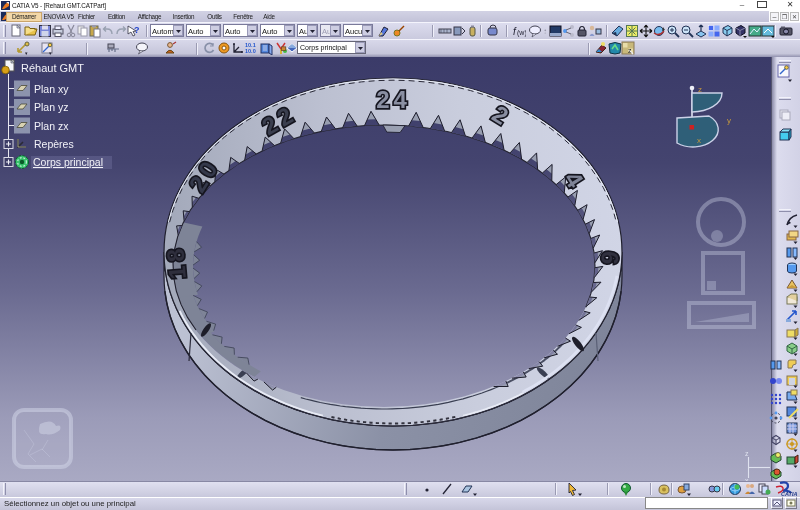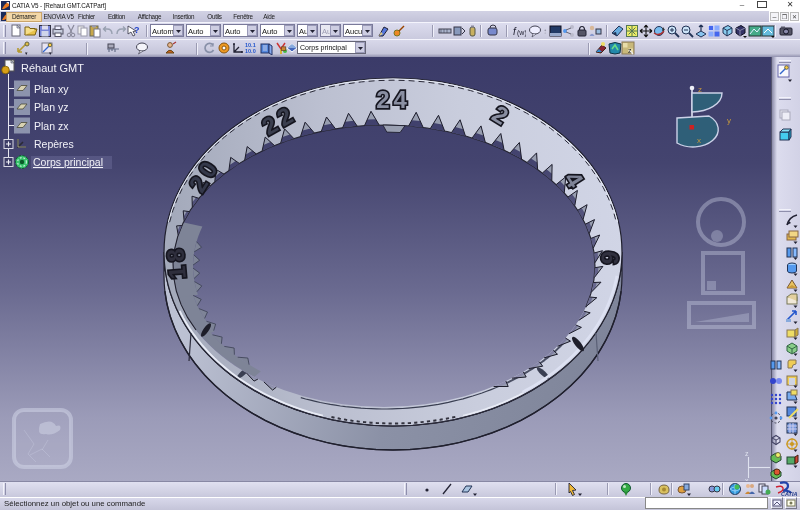--- a/index.html
+++ b/index.html
@@ -835,21 +835,21 @@
     <rect x="2" y="2" width="6" height="8" fill="#eef" stroke="#445"></rect>
     <rect x="5" y="4" width="6" height="8" fill="#cdf" stroke="#445"></rect>
     <circle cx="11" cy="10" r="2.5" fill="#44aa55"></circle>
   </svg>
 <svg style="position:absolute;left:772px;top:481px" width="26" height="16" viewBox="0 0 26 16">
 <path d="M 8 2 Q 16 0 16 5 Q 16 8 11 10 Q 17 9 19 12" fill="none" stroke="#2244aa" stroke-width="2.2"></path>
 <path d="M 4 6 Q 10 4 11 7 Q 12 10 6 12" fill="none" stroke="#cc2233" stroke-width="1.4"></path>
 <text x="9" y="15" font-size="5.5" font-weight="bold" fill="#223a8a" font-style="italic">CATIA</text>
 </svg>
 <div style="position:absolute;left:0px;top:497px;width:800px;height:13px;background:linear-gradient(#d8d8ea,#c4c4d8);border-top:1px solid #fff;"></div>
-<div style="position:absolute;left:4px;top:499px;width:300px;height:10px;font-size:7.8px;color:#222;">Sélectionnez un objet ou une commande</div>
+<div style="position:absolute;left:4px;top:499px;width:300px;height:10px;font-size:7.8px;color:#222;">Sélectionnez un objet ou une principal</div>
 <div style="position:absolute;left:645px;top:497px;width:123px;height:12px;background:#fff;border:1px solid #888;"></div>
 <div style="position:absolute;left:771px;top:497px;width:12px;height:12px;background:#d4d4e6;border:1px solid #fff;border-right-color:#778;border-bottom-color:#778;"></div>
 <div style="position:absolute;left:785px;top:497px;width:12px;height:12px;background:#d4d4e6;border:1px solid #fff;border-right-color:#778;border-bottom-color:#778;"></div>
 <svg style="position:absolute;left:772px;top:498px" width="10" height="10" viewBox="0 0 10 10">
     <rect x="1" y="2" width="8" height="6" fill="#eef" stroke="#557"></rect>
     <path d="M2 7 L5 4 L8 7" stroke="#557" fill="none"></path>
   </svg>
 <svg style="position:absolute;left:786px;top:498px" width="10" height="10" viewBox="0 0 10 10">
     <rect x="1" y="2" width="8" height="6" fill="#ffe" stroke="#775"></rect>
     <circle cx="5" cy="5" r="1.5" fill="#775"></circle>

